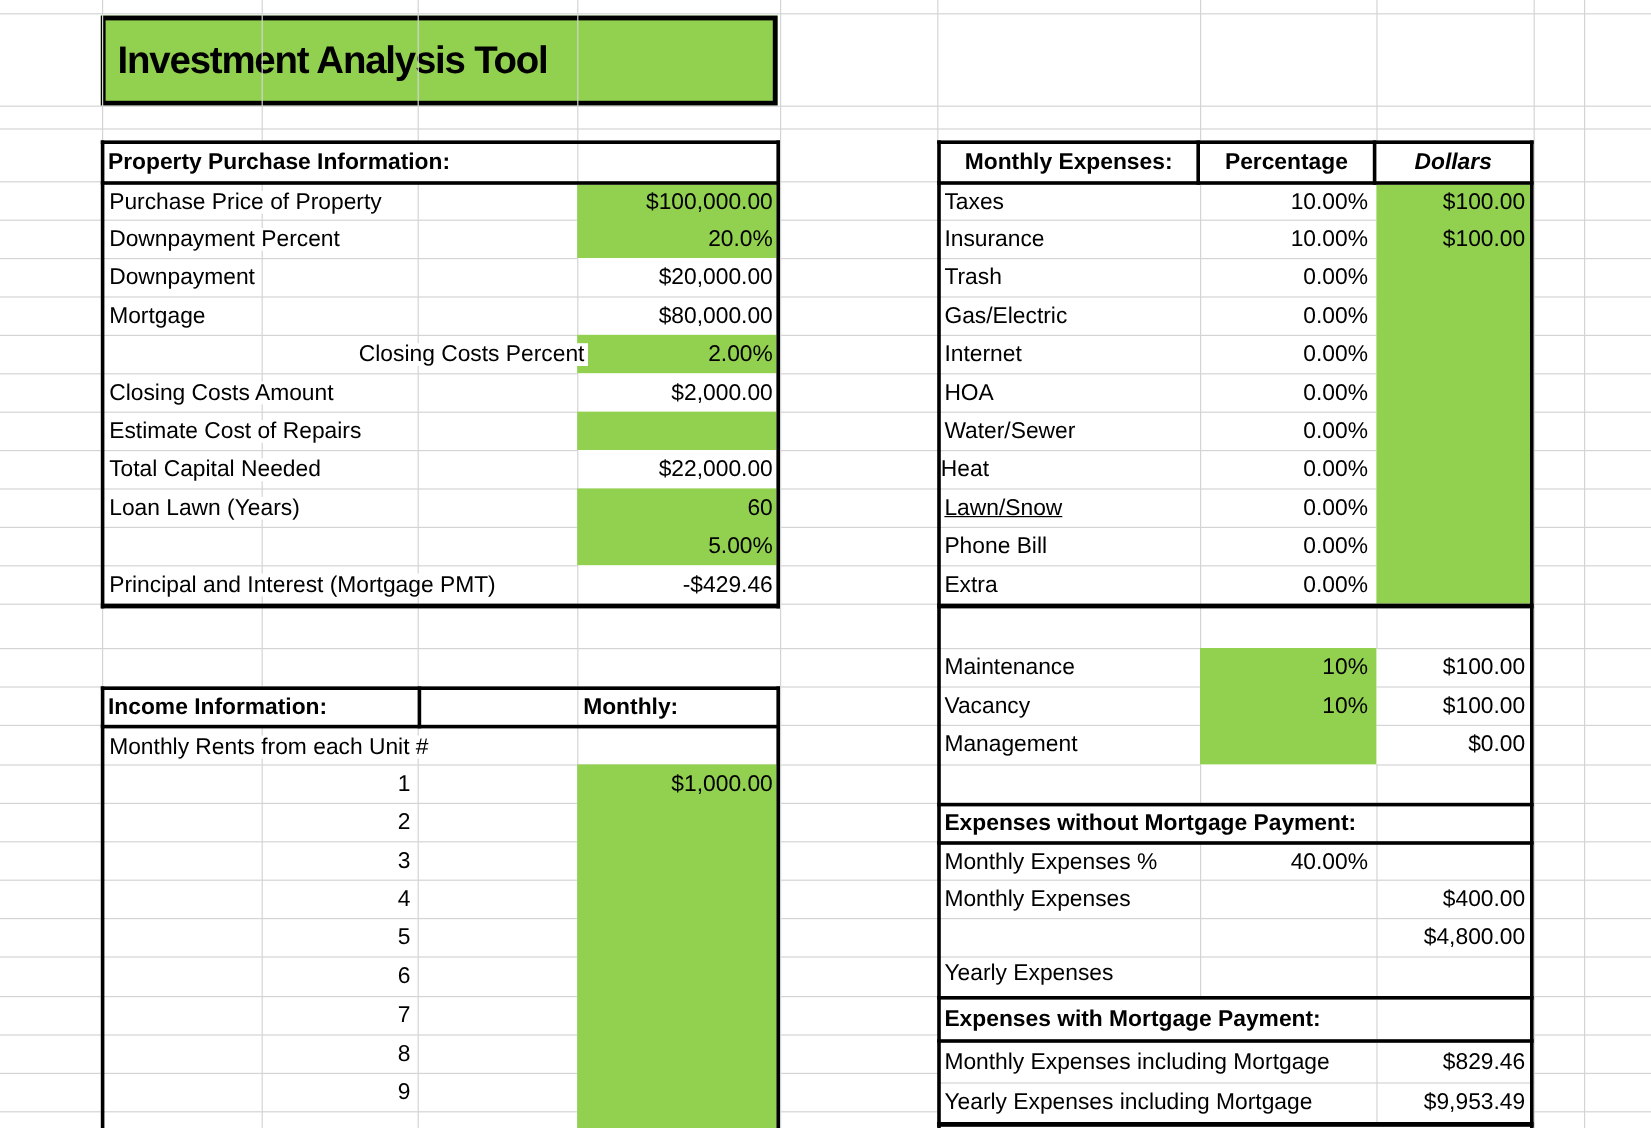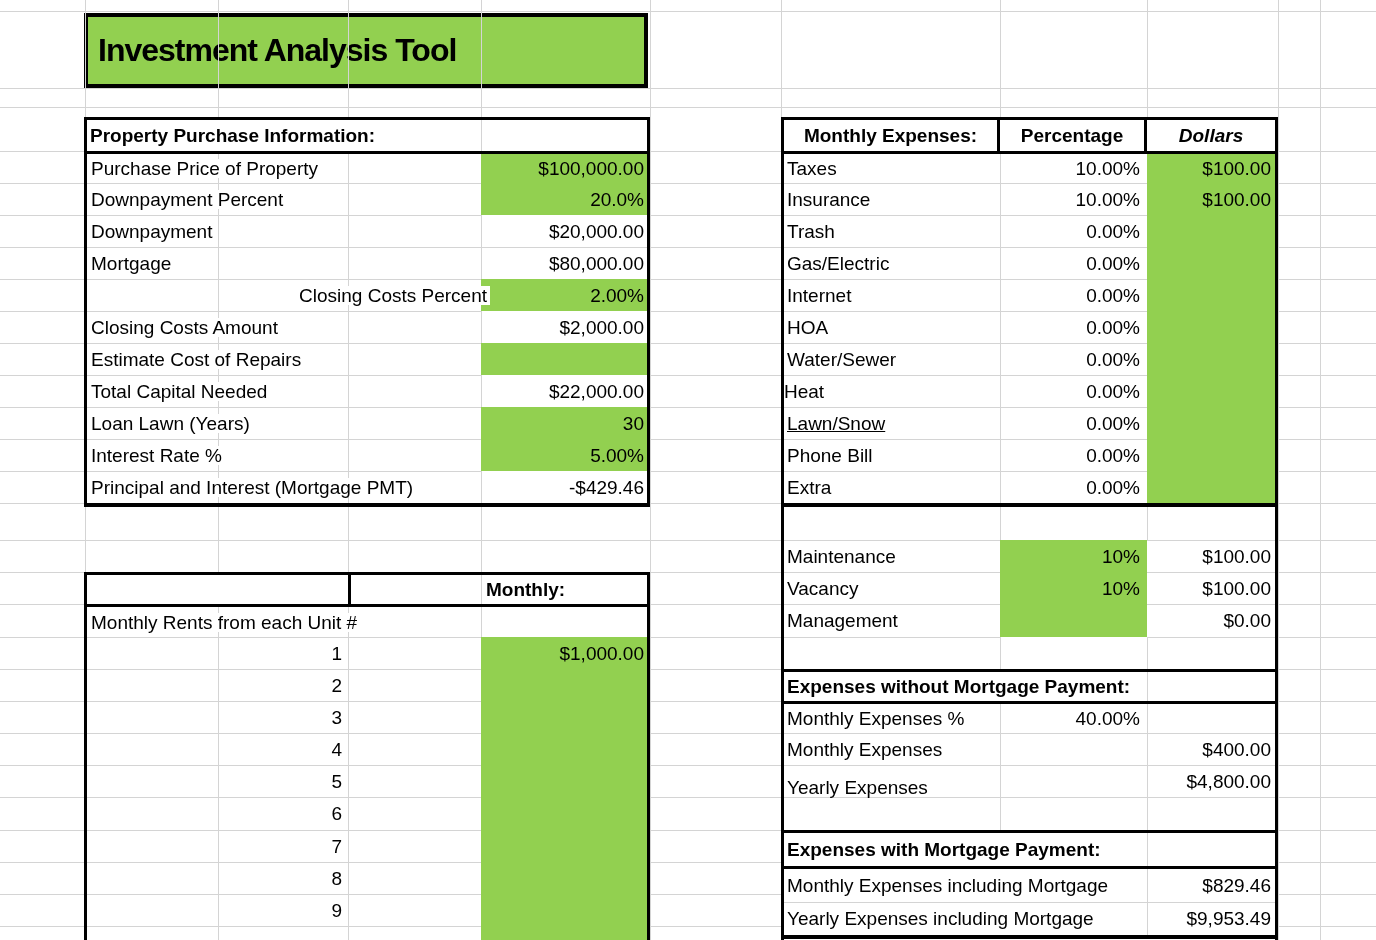--- a/index.html
+++ b/index.html
@@ -184,24 +184,21 @@
       <span class="lblspan">Estimate Cost of Repairs</span>
     </div>
     <div class="cell right" style="left: 485px; top: 343px; width: 159px; height: 32px;"></div>
     <div class="cell" style="left: 88px; top: 375px; width: 402px; height: 32px;">
       <span class="lblspan">Total Capital Needed</span>
     </div>
     <div class="cell right" style="left: 485px; top: 375px; width: 159px; height: 32px;">$22,000.00</div>
     <div class="cell" style="left: 88px; top: 407px; width: 402px; height: 32px;">
       <span class="lblspan">Loan Lawn (Years)</span>
     </div>
-    <div class="cell right" style="left: 485px; top: 407px; width: 159px; height: 32px;">30</div>
-    <div class="cell" style="left: 88px; top: 439px; width: 402px; height: 32px;">
-      <span class="lblspan">Interest Rate %</span>
-    </div>
+    <div class="cell right" style="left: 485px; top: 407px; width: 159px; height: 32px;">60</div>
     <div class="cell right" style="left: 485px; top: 439px; width: 159px; height: 32px;">5.00%</div>
     <div class="cell" style="left: 88px; top: 471px; width: 402px; height: 32px;">
       <span class="lblspan">Principal and Interest (Mortgage PMT)</span>
     </div>
     <div class="cell right" style="left: 485px; top: 471px; width: 159px; height: 32px;">-$429.46</div>
     <div class="cell center bold" style="left: 784px; top: 120px; width: 213px; height: 31px;">Monthly Expenses:</div>
     <div class="cell center bold" style="left: 1000px; top: 120px; width: 144px; height: 31px;">Percentage</div>
     <div class="cell center bold" style="left: 1147px; top: 120px; width: 128px; height: 31px; font-style: italic;">Dollars</div>
     <div class="cell" style="left: 787px; top: 154px; width: 210px; height: 29px;">Taxes</div>
     <div class="cell right" style="left: 1004px; top: 154px; width: 136px; height: 29px;">10.00%</div>
@@ -245,28 +242,29 @@
     <div class="cell" style="left: 787px; top: 604px; width: 210px; height: 33px;">Management</div>
     <div class="cell right" style="left: 1004px; top: 604px; width: 136px; height: 33px;"></div>
     <div class="cell right" style="left: 1151px; top: 604px; width: 120px; height: 33px;">$0.00</div>
     <div class="cell bold" style="left: 787px; top: 672px; width: 380px; height: 29px;">Expenses without Mortgage Payment:</div>
     <div class="cell" style="left: 787px; top: 704px; width: 210px; height: 29px;">Monthly Expenses %</div>
     <div class="cell right" style="left: 1004px; top: 704px; width: 136px; height: 29px;">40.00%</div>
     <div class="cell right" style="left: 1151px; top: 704px; width: 120px; height: 29px;"></div>
     <div class="cell" style="left: 787px; top: 733px; width: 210px; height: 32px;">Monthly Expenses</div>
     <div class="cell right" style="left: 1004px; top: 733px; width: 136px; height: 32px;"></div>
     <div class="cell right" style="left: 1151px; top: 733px; width: 120px; height: 32px;">$400.00</div>
-    <div class="cell" style="left: 787px; top: 771px; width: 210px; height: 32px;">Yearly Expenses</div>
+    <div class="cell" style="left: 787px; top: 795px; width: 210px; height: 32px;">Yearly Expenses</div>
     <div class="cell right" style="left: 1004px; top: 765px; width: 136px; height: 32px;"></div>
     <div class="cell right" style="left: 1151px; top: 765px; width: 120px; height: 32px;">$4,800.00</div>
     <div class="cell bold" style="left: 787px; top: 833px; width: 380px; height: 33px;">Expenses with Mortgage Payment:</div>
     <div class="cell clip" style="left: 787px; top: 869px; width: 358px; height: 33px;">Monthly Expenses including Mortgage</div>
     <div class="cell right" style="left: 1151px; top: 869px; width: 120px; height: 33px;">$829.46</div>
     <div class="cell clip" style="left: 787px; top: 902px; width: 358px; height: 33px;">Yearly Expenses including Mortgage</div>
     <div class="cell right" style="left: 1151px; top: 902px; width: 120px; height: 33px;">$9,953.49</div>
+    <div class="cell bold" style="left: 90px; top: 575px; width: 256px; height: 29px;">Income Information:</div>
     <div class="cell bold" style="left: 486px; top: 575px; width: 158px; height: 29px;">Monthly:</div>
     <div class="cell" style="left: 88px; top: 607px; width: 392px; height: 30px;">
       <span class="lblspan">Monthly Rents from each Unit #</span>
     </div>
     <div class="cell right" style="left: 222px; top: 637px; width: 120px; height: 32px;">1</div>
     <div class="cell right" style="left: 485px; top: 637px; width: 159px; height: 32px;">$1,000.00</div>
     <div class="cell right" style="left: 222px; top: 669px; width: 120px; height: 32px;">2</div>
     <div class="cell right" style="left: 485px; top: 669px; width: 159px; height: 32px;"></div>
     <div class="cell right" style="left: 222px; top: 701px; width: 120px; height: 32px;">3</div>
     <div class="cell right" style="left: 485px; top: 701px; width: 159px; height: 32px;"></div>

